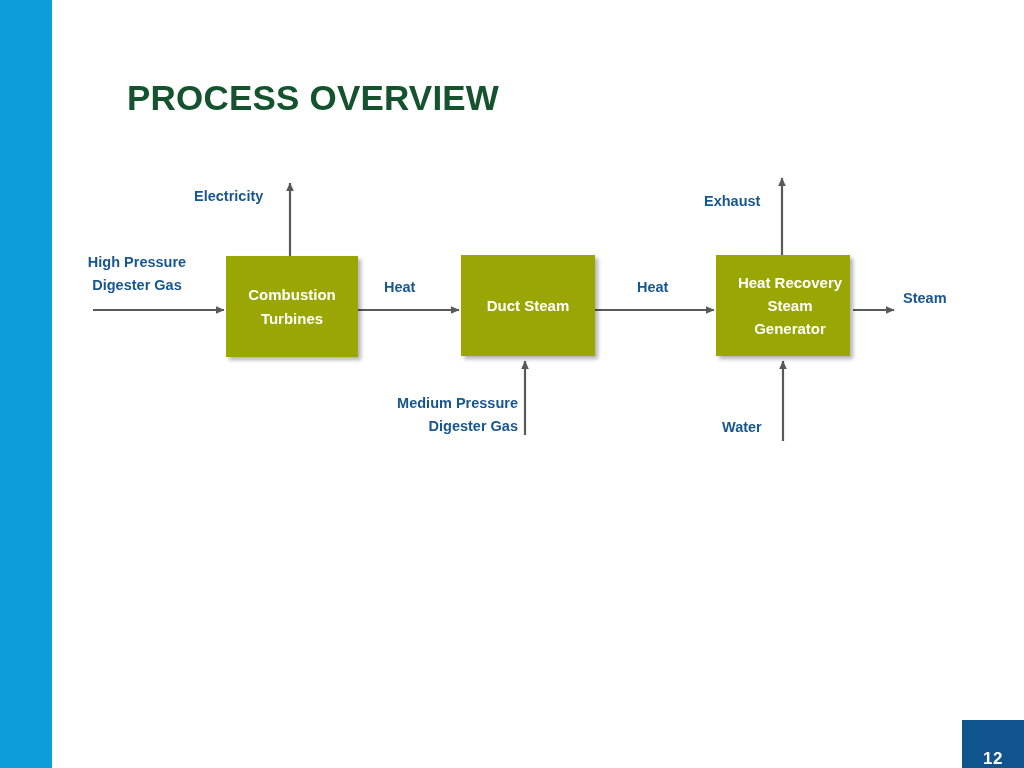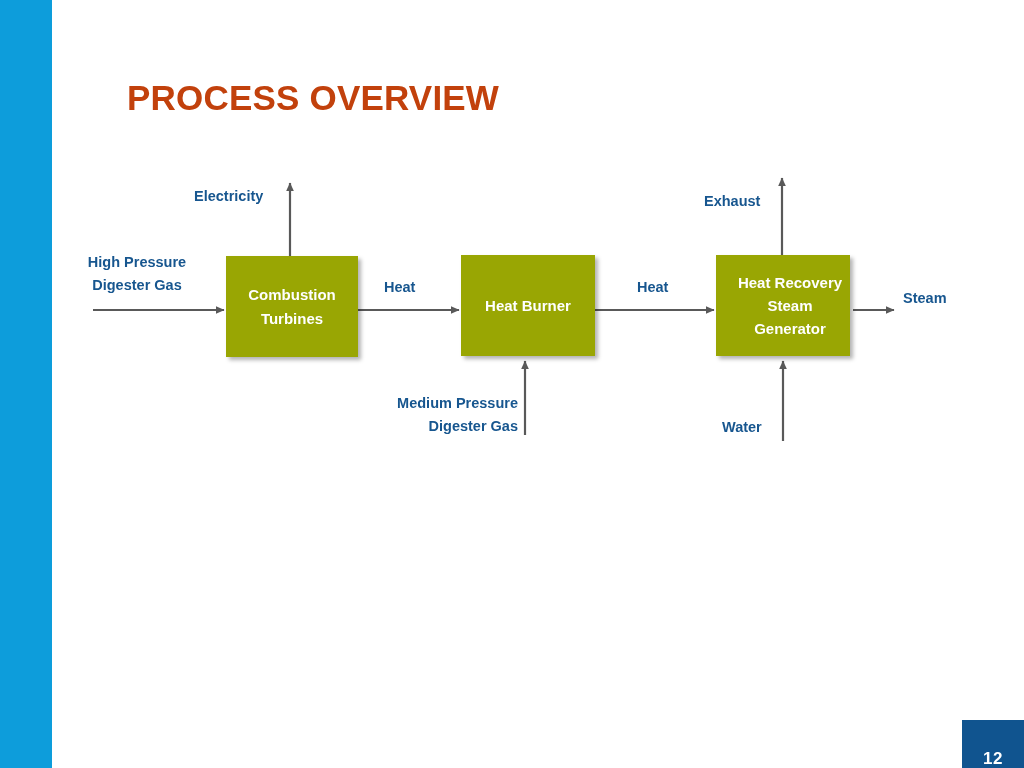--- a/index.html
+++ b/index.html
@@ -45,21 +45,21 @@
     letter-spacing: 0.5px;
   }
 
   
   #title {
     position: absolute;
     left: 127px;
     top: 78px;
     font-size: 35px;
     font-weight: bold;
-    color: #c2410c;
+    color: #14532d;
     letter-spacing: 0.2px;
     white-space: nowrap;
   }
 
   
   #diagram {
     position: absolute;
     left: 0;
     top: 0;
     width: 1024px;
@@ -141,21 +141,21 @@
       <line x1="782" y1="255" x2="782" y2="178" stroke="#595959" stroke-width="2.2" marker-end="url(#arrowhead)"></line>
 
       <line x1="783" y1="441" x2="783" y2="361" stroke="#595959" stroke-width="2.2" marker-end="url(#arrowhead)"></line>
 
       <line x1="853" y1="310" x2="894" y2="310" stroke="#595959" stroke-width="2.2" marker-end="url(#arrowhead)"></line>
     </svg>
 
     <div class="proc-box" id="box-combustion-turbines">Combustion
 Turbines</div>
 
-    <div class="proc-box" id="box-duct-burner">Heat Burner</div>
+    <div class="proc-box" id="box-duct-burner">Duct Steam</div>
 
     <div class="proc-box" id="box-hrsg">Heat Recovery
 Steam
 Generator</div>
 
     <div class="flow-label" id="lbl-high-pressure-gas">High Pressure
 Digester Gas</div>
 
     <div class="flow-label" id="lbl-electricity">Electricity</div>
 

